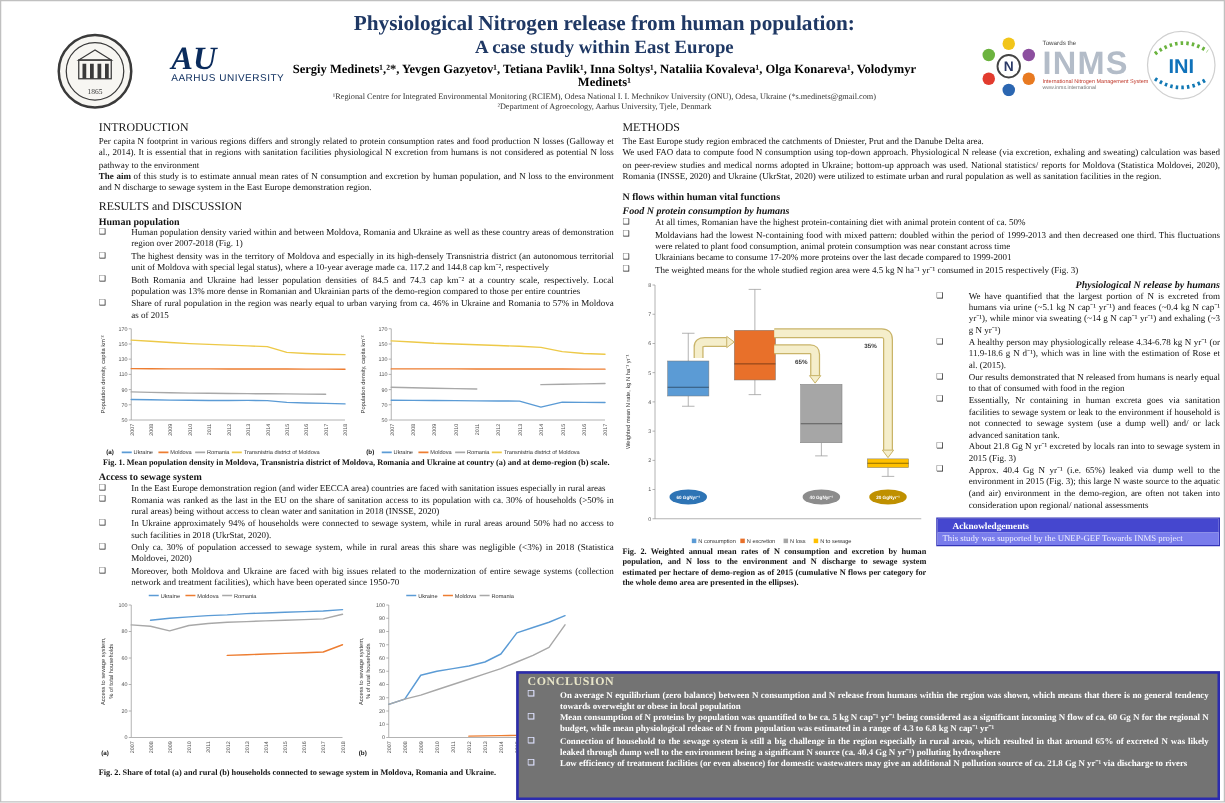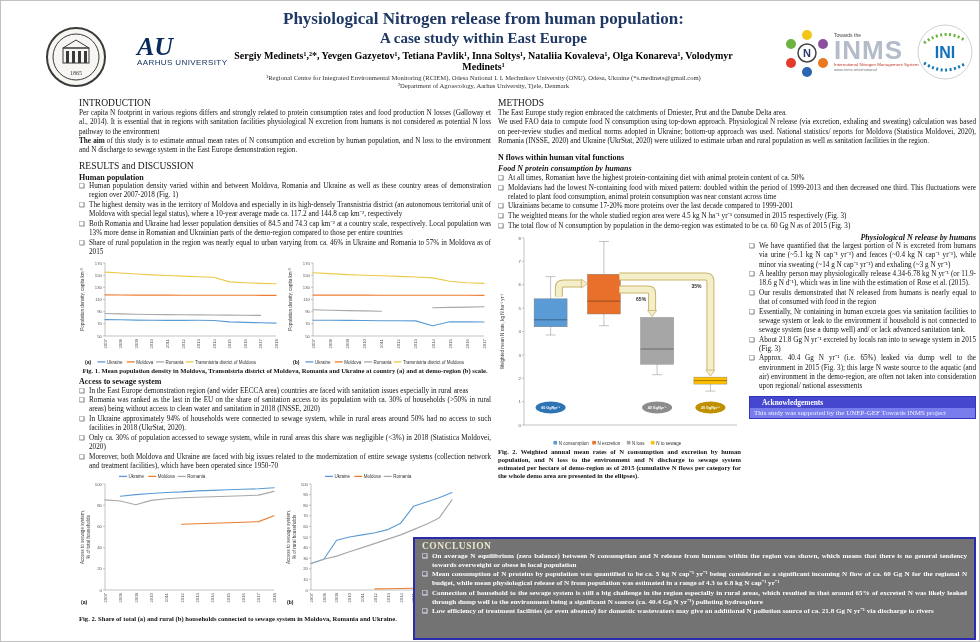--- a/index.html
+++ b/index.html
@@ -25,21 +25,21 @@
   .ini{position:absolute;left:915px;top:22px;}
   
   .col-left{position:absolute;left:78px;top:97px;width:412px;}
   .col-right{position:absolute;left:497px;top:97px;width:478px;}
   .h1{font-size:9.5px;font-weight:normal;margin:0 0 1px 0;}
   .h2{font-size:8px;font-weight:bold;margin:2px 0 0.5px 0;}
   .h2i{font-size:8px;font-weight:bold;font-style:italic;margin:2px 0 0.5px 0;}
   .para{font-size:7.2px;line-height:1.3;text-align:justify;}
   .gap{height:5px;}
   ul.blt{margin:0;padding:0;list-style:none;}
-  ul.blt li{position:relative;padding-left:10px;font-size:7.2px;line-height:1.27;text-align:justify;margin-bottom:0.5px;}
+  ul.blt li{position:relative;padding-left:26px;font-size:7.2px;line-height:1.27;text-align:justify;margin-bottom:0.5px;}
   ul.blt li::before{content:"\2751";position:absolute;left:0;top:0;font-size:6.4px;}
   .figrow{display:flex;gap:6px;align-items:flex-end;margin-top:1px;}
   .cap{font-size:6.6px;font-weight:bold;line-height:1.25;margin-top:1px;}
   .cap.c{text-align:center;}
   .cap.j{text-align:justify;}
   .split{display:flex;gap:8px;margin-top:2px;}
   .fig3col{width:243px;flex:0 0 auto;}
   .physcol{flex:1;min-width:0;}
   
   .ack{margin-top:5px;border:1px solid #3434b8;}
@@ -339,21 +339,20 @@
     <div class="para">The East Europe study region embraced the catchments of Dniester, Prut and the Danube Delta area.</div>
     <div class="para">We used FAO data to compute food N consumption using top-down approach. Physiological N release (via excretion, exhaling and sweating) calculation was based on peer-review studies and medical norms adopted in Ukraine; bottom-up approach was used. National statistics/ reports for Moldova (Statistica Moldovei, 2020), Romania (INSSE, 2020) and Ukraine (UkrStat, 2020) were utilized to estimate urban and rural population as well as sanitation facilities in the region.</div>
     <div class="gap"></div>
     <div class="h2">N flows within human vital functions</div>
     <div class="h2i">Food N protein consumption by humans</div>
     <ul class="blt">
         <li>At all times, Romanian have the highest protein-containing diet with animal protein content of ca. 50%</li>
         <li>Moldavians had the lowest N-containing food with mixed pattern: doubled within the period of 1999-2013 and then decreased one third. This fluctuations were related to plant food consumption, animal protein consumption was near constant across time</li>
         <li>Ukrainians became to consume 17-20% more proteins over the last decade compared to 1999-2001</li>
         <li>The weighted means for the whole studied region area were 4.5 kg N ha⁻¹ yr⁻¹ consumed in 2015 respectively (Fig. 3)</li>
-        <li>The total flow of N consumption by population in the demo-region was estimated to be ca. 60 Gg N as of 2015 (Fig. 3)</li>
       </ul>
     <div class="split">
       <div class="fig3col">
         <svg width="243" height="214">
             <line class="ax" x1="24" y1="192" x2="26" y2="192"></line>
             <text class="tk" x="23" y="193.6" text-anchor="end">0</text>
             <line class="ax" x1="24" y1="168.6" x2="26" y2="168.6"></line>
             <text class="tk" x="23" y="170.2" text-anchor="end">1</text>
             <line class="ax" x1="24" y1="145.3" x2="26" y2="145.3"></line>
             <text class="tk" x="23" y="146.9" text-anchor="end">2</text>

